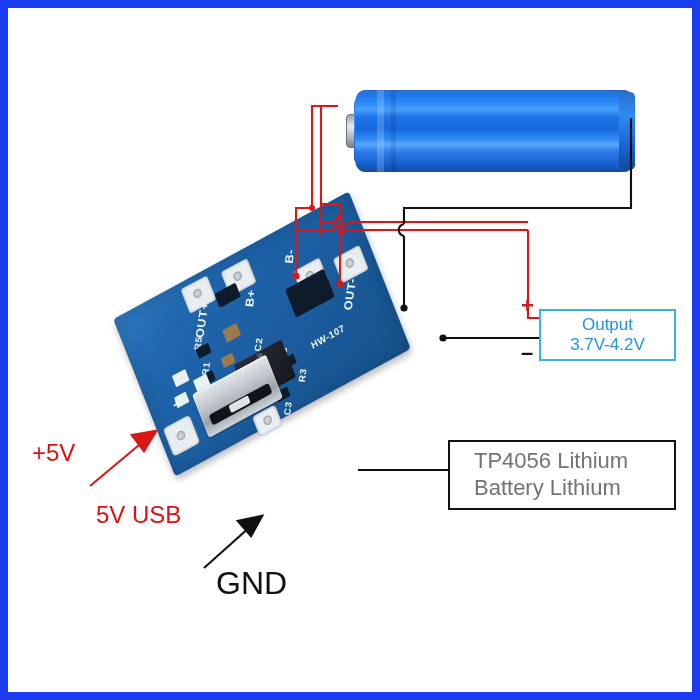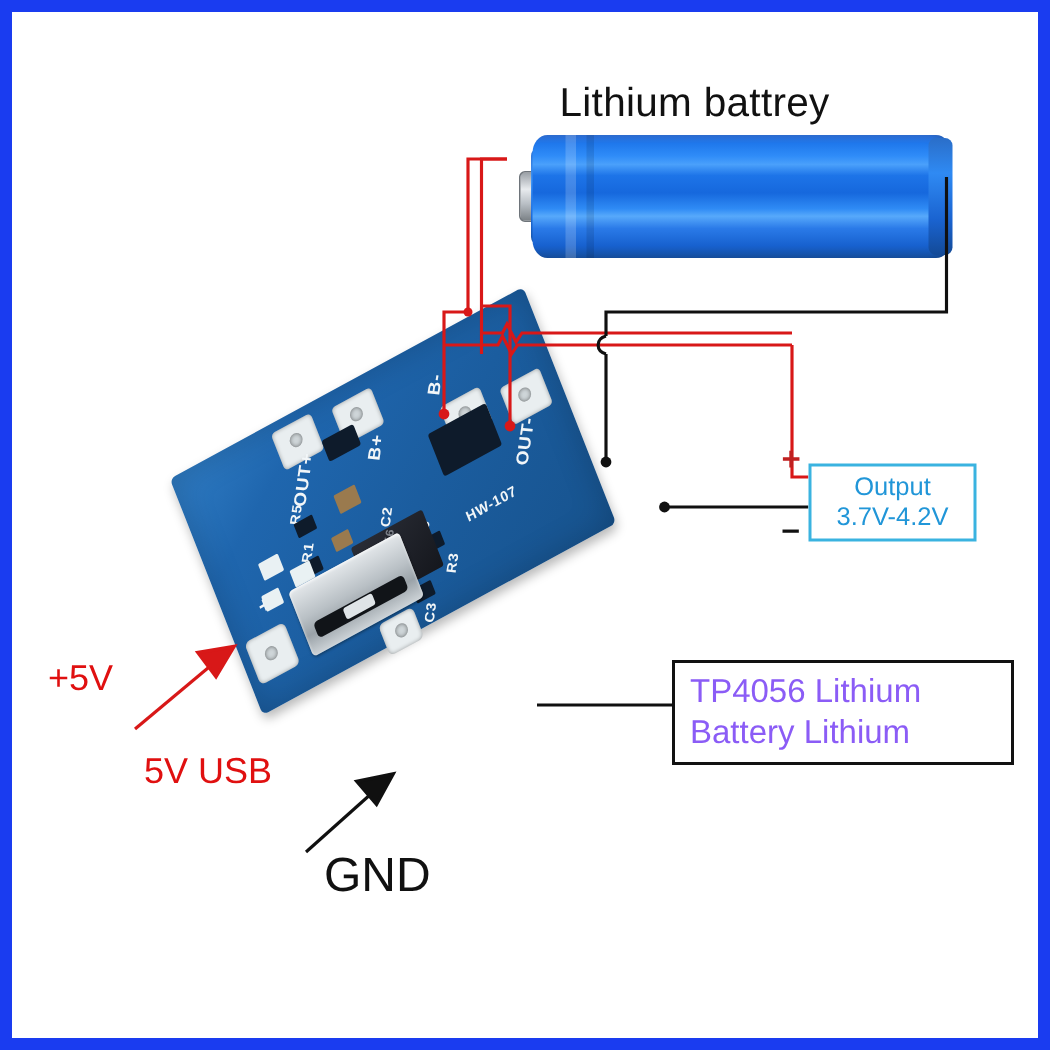--- a/index.html
+++ b/index.html
@@ -31,38 +31,38 @@
   }
   #label-usb{
     left:88px;top:494px;font-size:24px;color:#e01010;
   }
   #label-gnd{
     left:208px;top:559px;font-size:32px;color:#111111;
   }
 
   
   #output-box{
-    position:absolute;left:531px;top:301px;width:112px;height:52px;
+    position:absolute;left:531px;top:301px;width:137px;height:52px;
     border:2px solid #3ab3e0;background:#ffffff;
     box-sizing:border-box;
     display:flex;flex-direction:column;align-items:center;justify-content:center;
   }
   #output-box .ol{font-size:17px;color:#2196d8;line-height:1.18;}
   .pm{position:absolute;font-size:22px;font-weight:700;line-height:1;}
   #plus-sign{left:513px;top:287px;color:#c02020;}
   #minus-sign{left:513px;top:334px;color:#111111;}
 
   
   #tp-box{
     position:absolute;left:440px;top:432px;width:228px;height:70px;
     border:2px solid #111111;background:#ffffff;box-sizing:border-box;
     display:flex;flex-direction:column;align-items:flex-start;justify-content:center;
     padding-left:10px;
   }
-  #tp-box .tl{font-size:22px;color:#8b5cf6;line-height:1.22;}
+  #tp-box .tl{font-size:22px;color:#737373;line-height:1.22;margin-left:14px;}
 
   
   #battery{
     position:absolute;left:338px;top:82px;width:288px;height:82px;
   }
   #batt-body{
     position:absolute;left:9px;top:0;width:279px;height:82px;
     border-radius:10px/12px;
     background:
       linear-gradient(to bottom,
@@ -177,21 +177,20 @@
   <div id="battery">
     <div id="batt-term"></div>
     <div id="batt-shoulder"></div>
     <div id="batt-body">
       <div id="batt-ring1"></div>
       <div id="batt-ring2"></div>
     </div>
     <div id="batt-cap-right"></div>
   </div>
 
-  <div class="lbl" id="battery-title">Lithium battrey</div>
 
   <div id="board-wrap">
     <div id="board-edge"></div>
     <div id="board">
 
       <div class="pad" style="left:6px;top:120px;width:30px;height:30px;border-radius:4px;"></div>
       <div class="hole" style="left:16px;top:130px;"></div>
 
       <div class="pad" style="left:94px;top:152px;width:26px;height:22px;border-radius:4px;"></div>
       <div class="hole" style="left:103px;top:158px;"></div>

